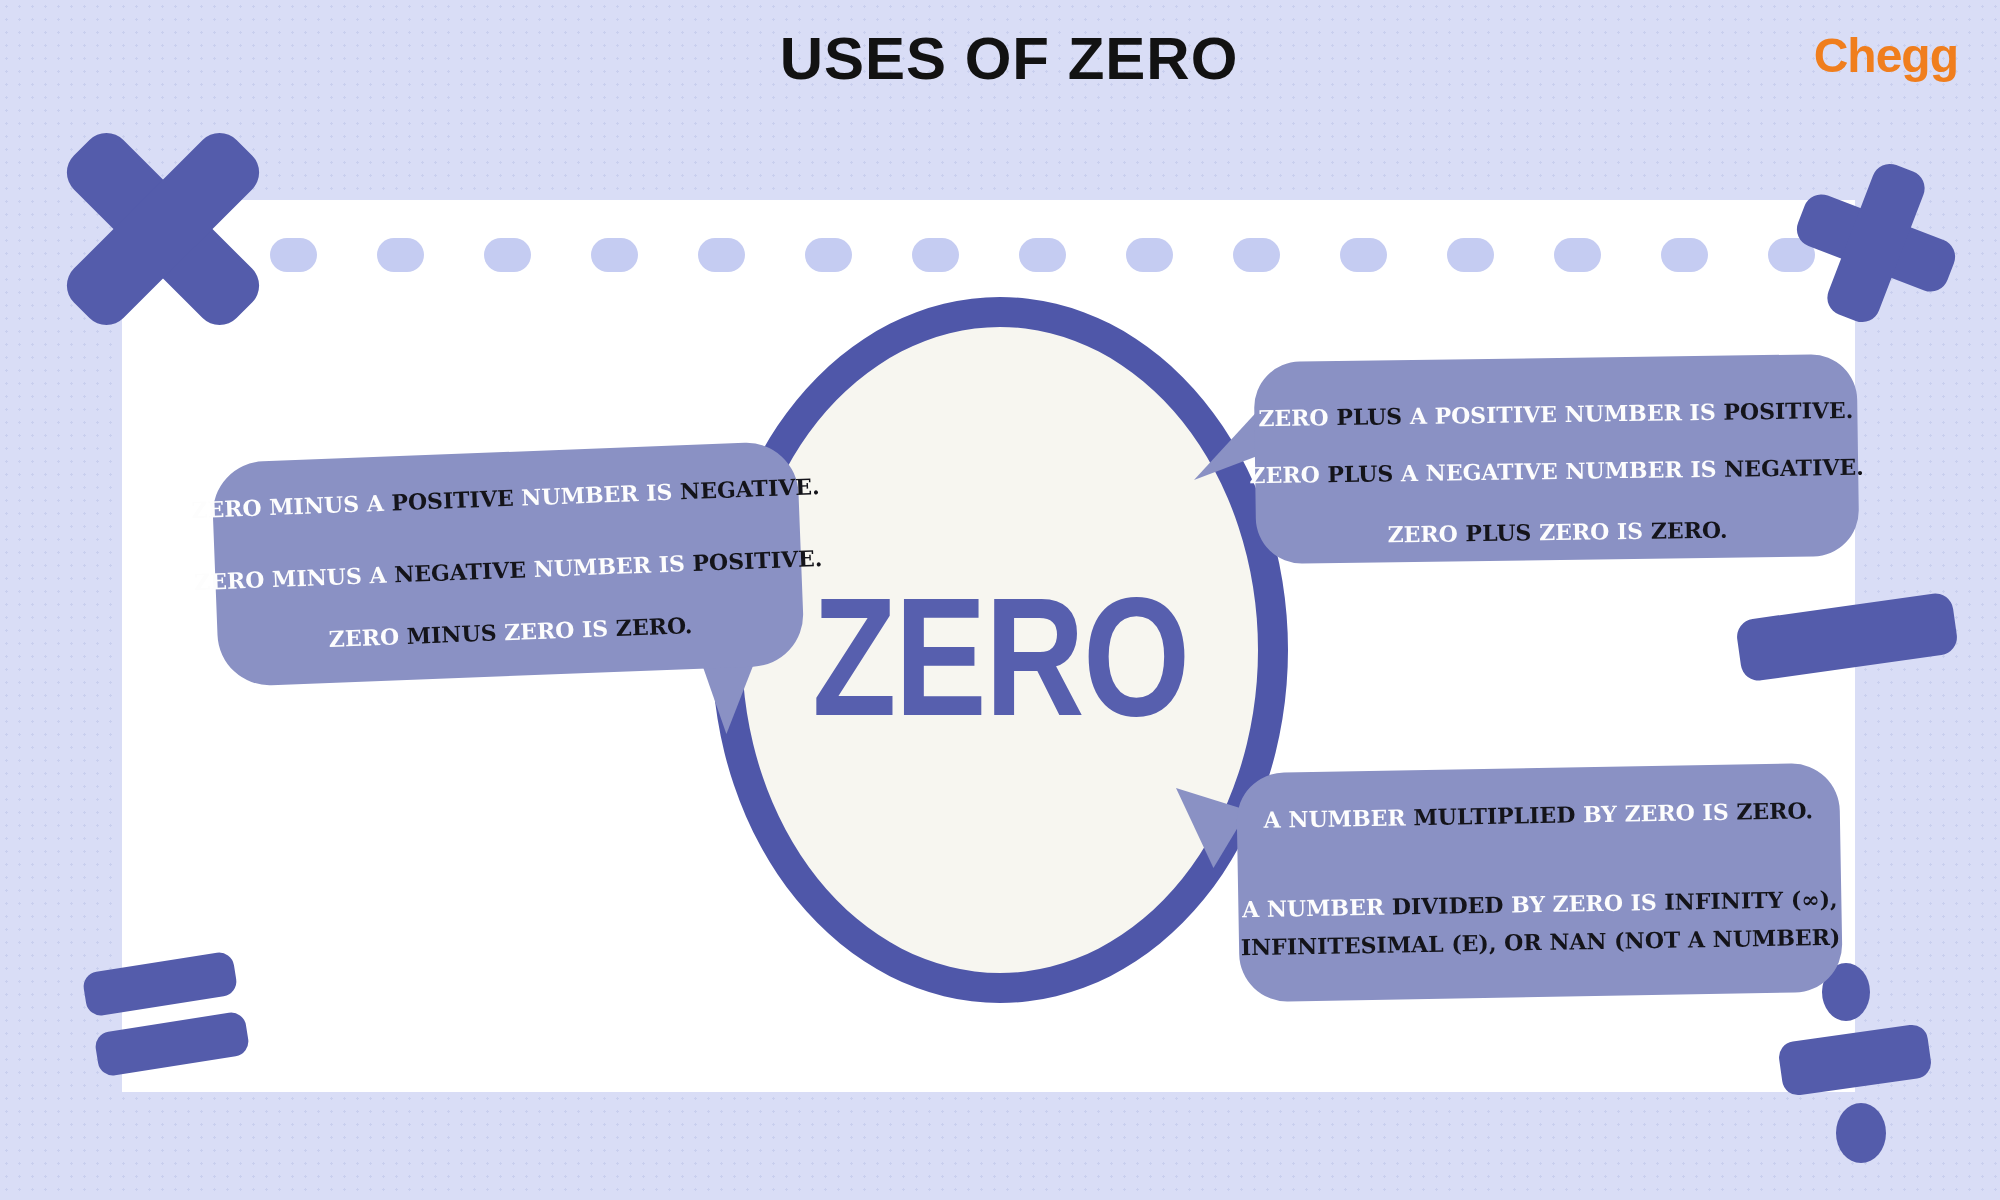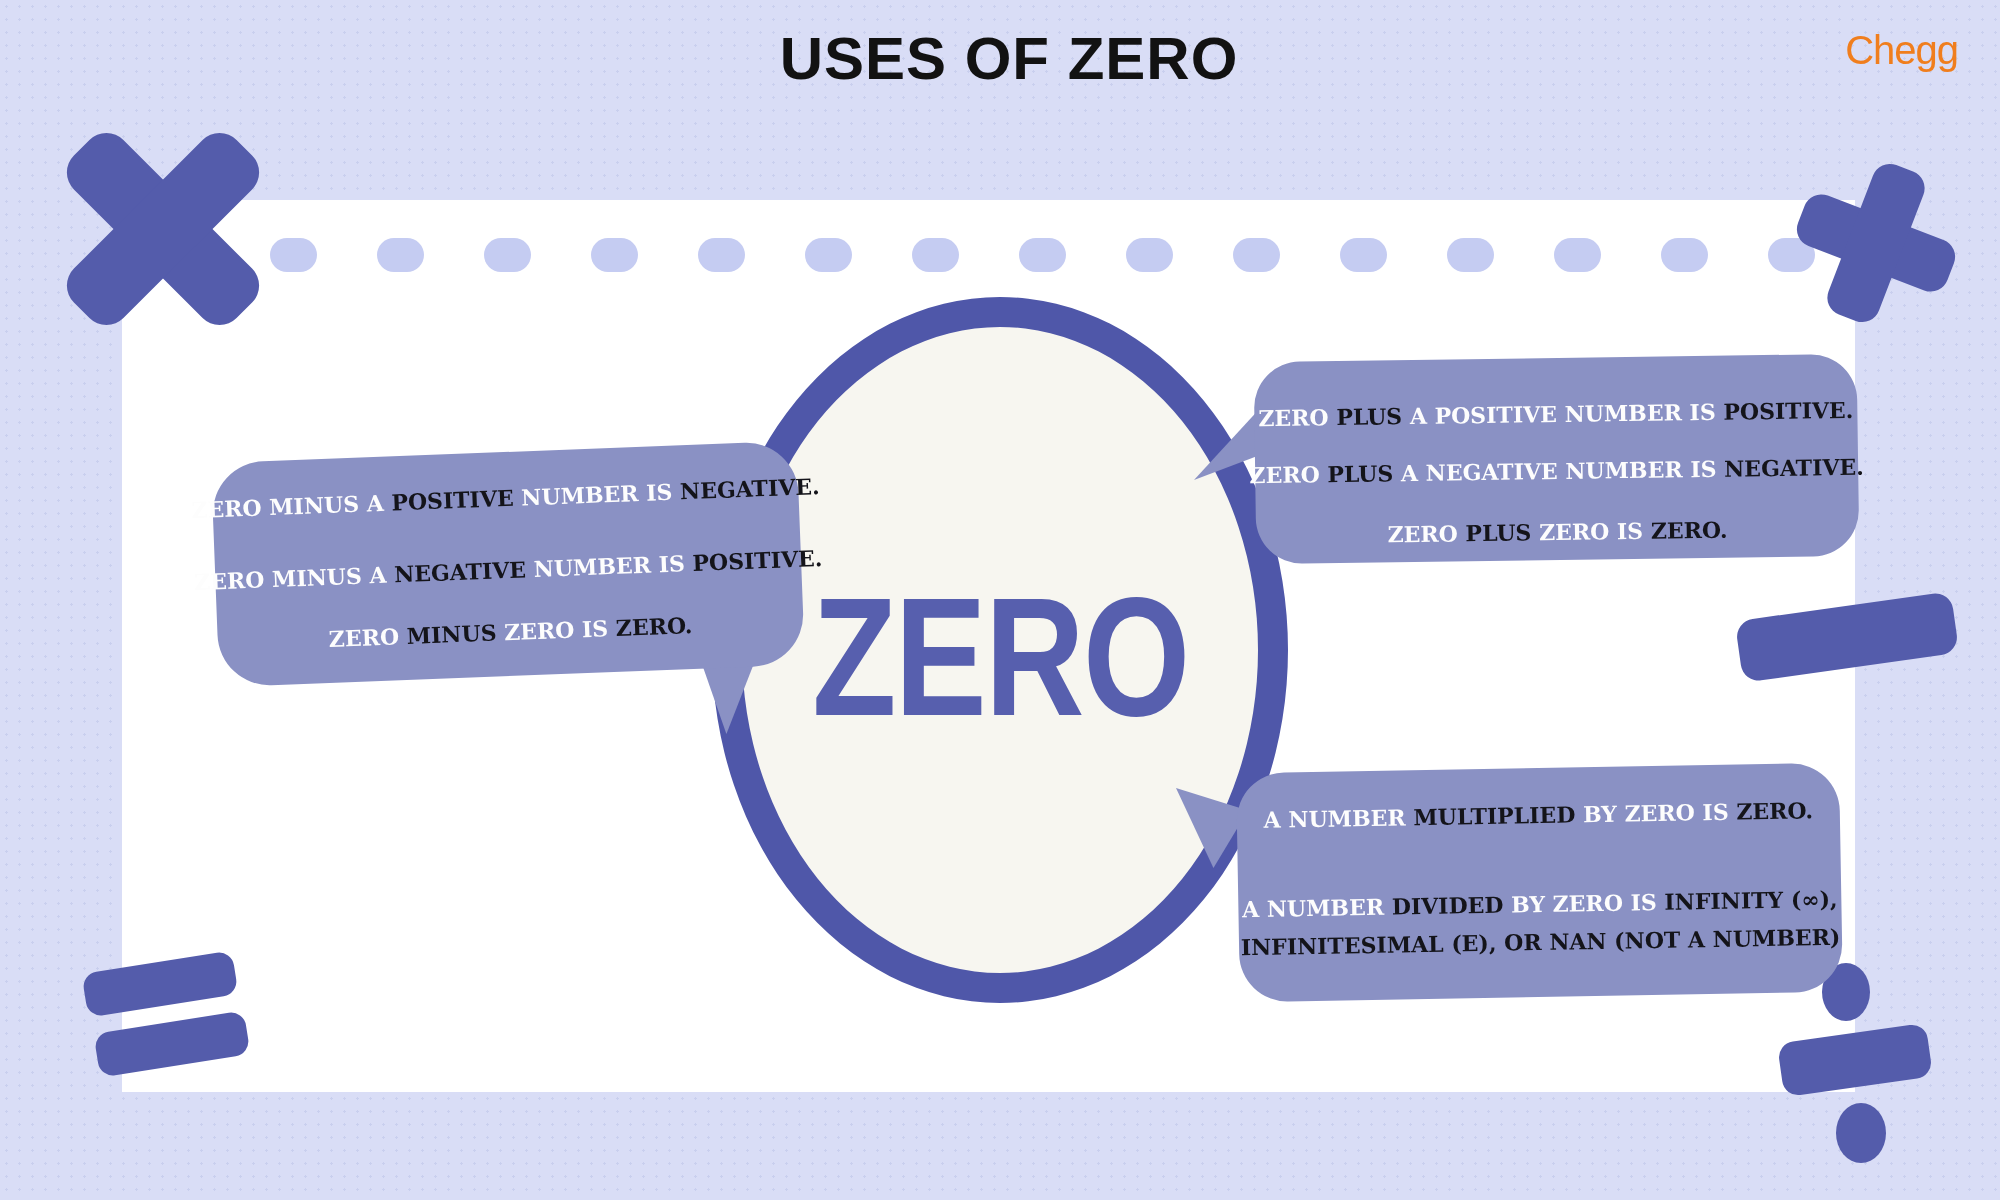--- a/index.html
+++ b/index.html
@@ -15,21 +15,21 @@
     background-size:13px 13px;
   }
   
   .title{
     position:absolute;left:0;top:24px;width:2000px;
     text-align:center;font-size:60px;font-weight:700;
     letter-spacing:1px;color:#121212;z-index:6;padding-left:9px;
   }
   .brand{
     position:absolute;right:42px;top:28px;
-    font-size:40px;font-weight:400;letter-spacing:-1px;
+    font-size:48px;font-weight:700;letter-spacing:-1px;
     color:#f07e1d;z-index:6;
   }
   
   .panel{
     position:absolute;left:122px;top:200px;width:1733px;height:892px;
     background:#ffffff;z-index:1;
   }
   
   .dashes{
     position:absolute;left:270px;top:238px;width:1546px;height:34px;

